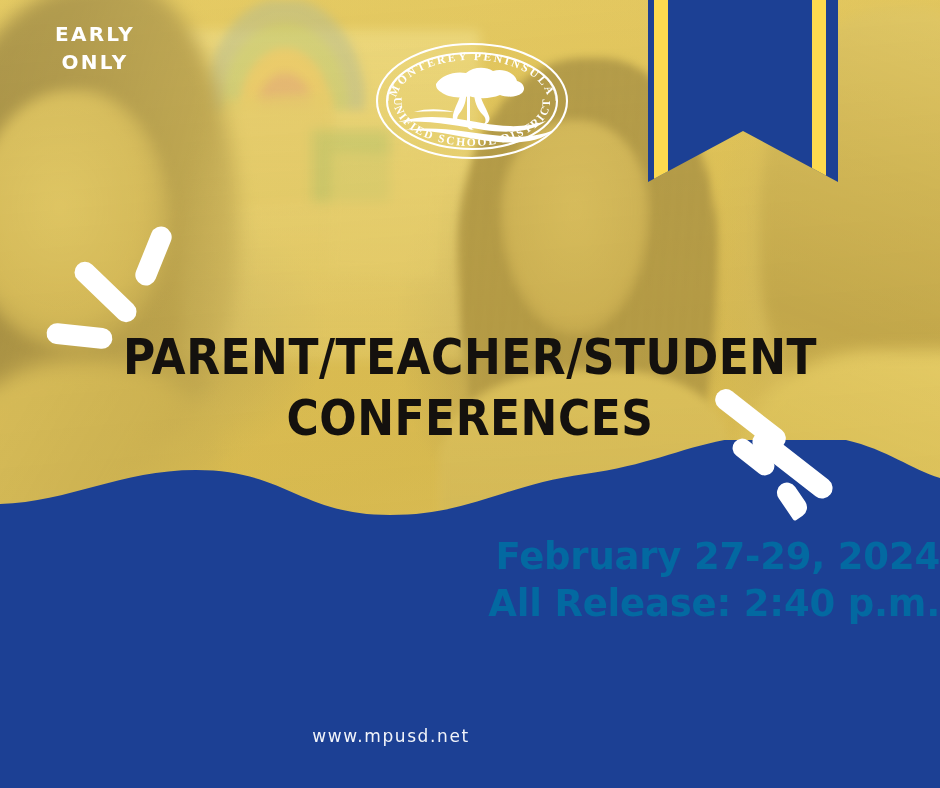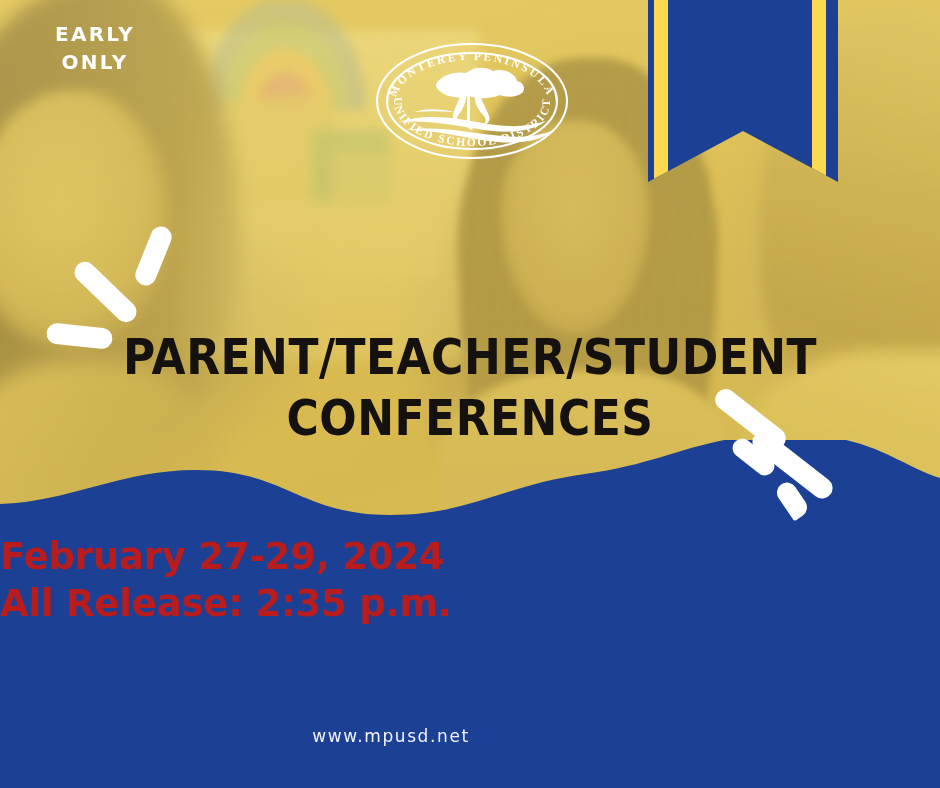--- a/index.html
+++ b/index.html
@@ -208,22 +208,22 @@
     transform: scaleY(1.12);
   }
   .headline .l1 { display: block; }
   .headline .l2 { display: block; }
 
   
   .details {
     position: absolute;
     left: 0; top: 534px;
     width: 940px;
-    text-align: left;
-    color: #b91c1c;
+    text-align: right;
+    color: #0369a1;
     font-family: "DejaVu Sans", sans-serif;
     font-weight: 700;
     font-size: 37px;
     line-height: 1.27;
     letter-spacing: -0.2px;
   }
   .details span { display: block; }
   .website {
     position: absolute;
     left: 0; top: 726px;
@@ -345,18 +345,18 @@
                 border-radius:40px 40px 40px 10px;"></div>
   </div>
 
   <div class="headline">
     <span class="l1">PARENT/TEACHER/STUDENT</span>
     <span class="l2">CONFERENCES</span>
   </div>
 
   <div class="details">
     <span>February 27-29, 2024</span>
-    <span>All Release: 2:35 p.m.</span>
+    <span>All Release: 2:40 p.m.</span>
   </div>
 
   <div class="website">www.mpusd.net</div>
 
 </div>
 
 </body></html>

